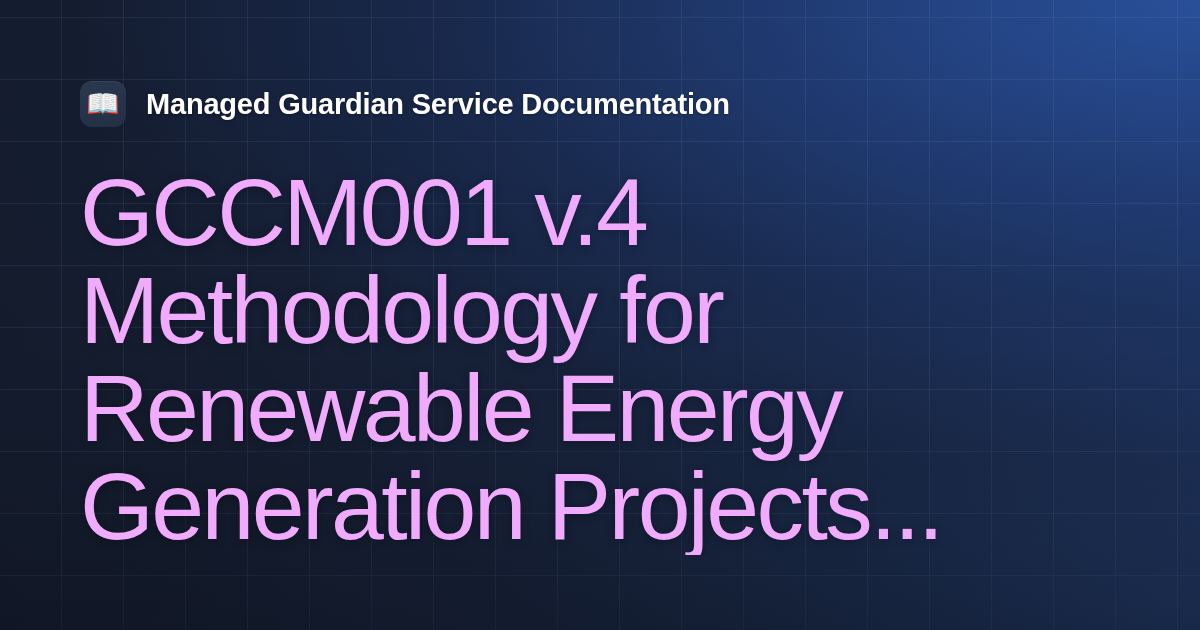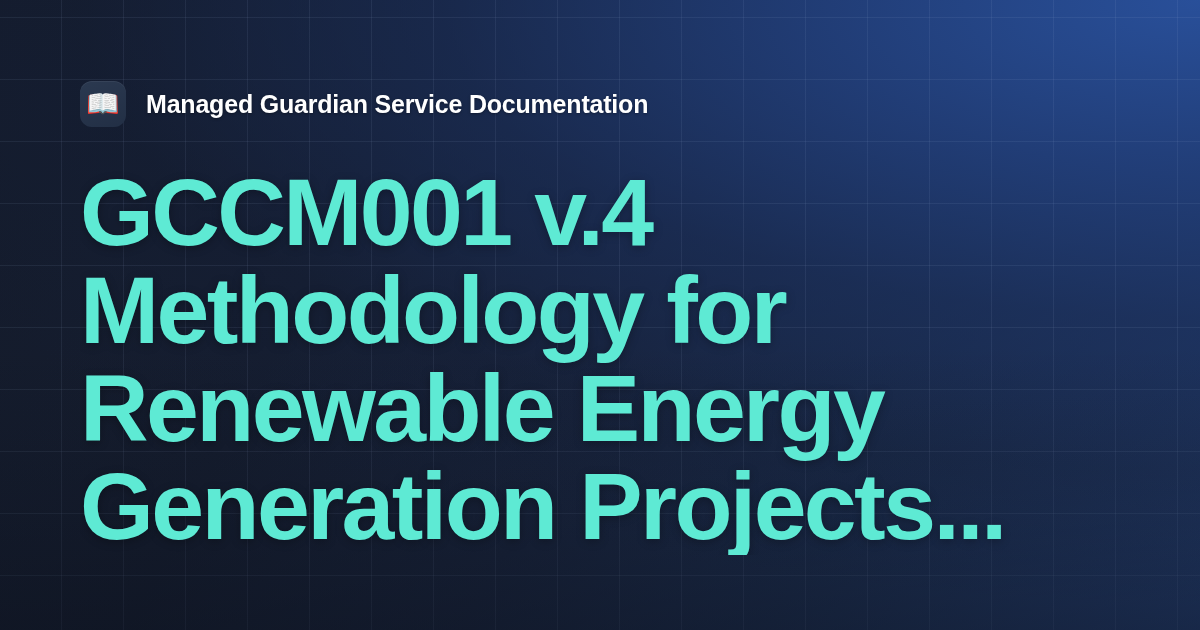--- a/index.html
+++ b/index.html
@@ -95,37 +95,37 @@
     box-shadow: inset 0 1px 0 rgba(255, 255, 255, 0.06);
     display: flex;
     align-items: center;
     justify-content: center;
     font-size: 27px;
     line-height: 1;
     user-select: none;
   }
 
   .brand-title {
-    font-size: 25px;
+    font-size: 29px;
     font-weight: bold;
     color: #ffffff;
     letter-spacing: -0.2px;
     white-space: nowrap;
     text-shadow: 0 1px 3px rgba(0, 0, 0, 0.35);
     text-align: right;
   }
 
   
   .headline {
     margin-top: 34px;
     font-size: 95px;
     line-height: 1.03;
-    font-weight: bold;
+    font-weight: normal;
     letter-spacing: -2.6px;
-    color: #5eead4;
+    color: #f0abfc;
     max-width: 1000px;
     display: -webkit-box;
     -webkit-line-clamp: 4;
     -webkit-box-orient: vertical;
     overflow: hidden;
     text-overflow: ellipsis;
     text-shadow: 0 2px 10px rgba(0, 0, 0, 0.28);
   }
 </style>
 </head>

